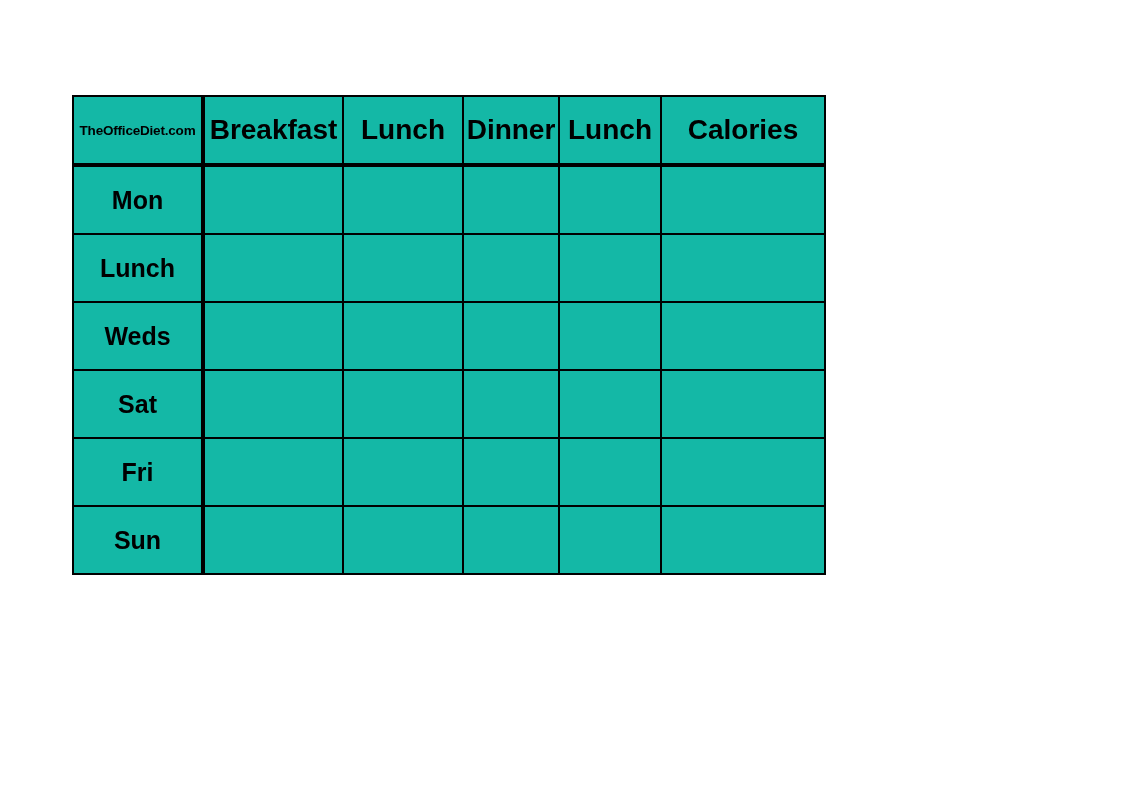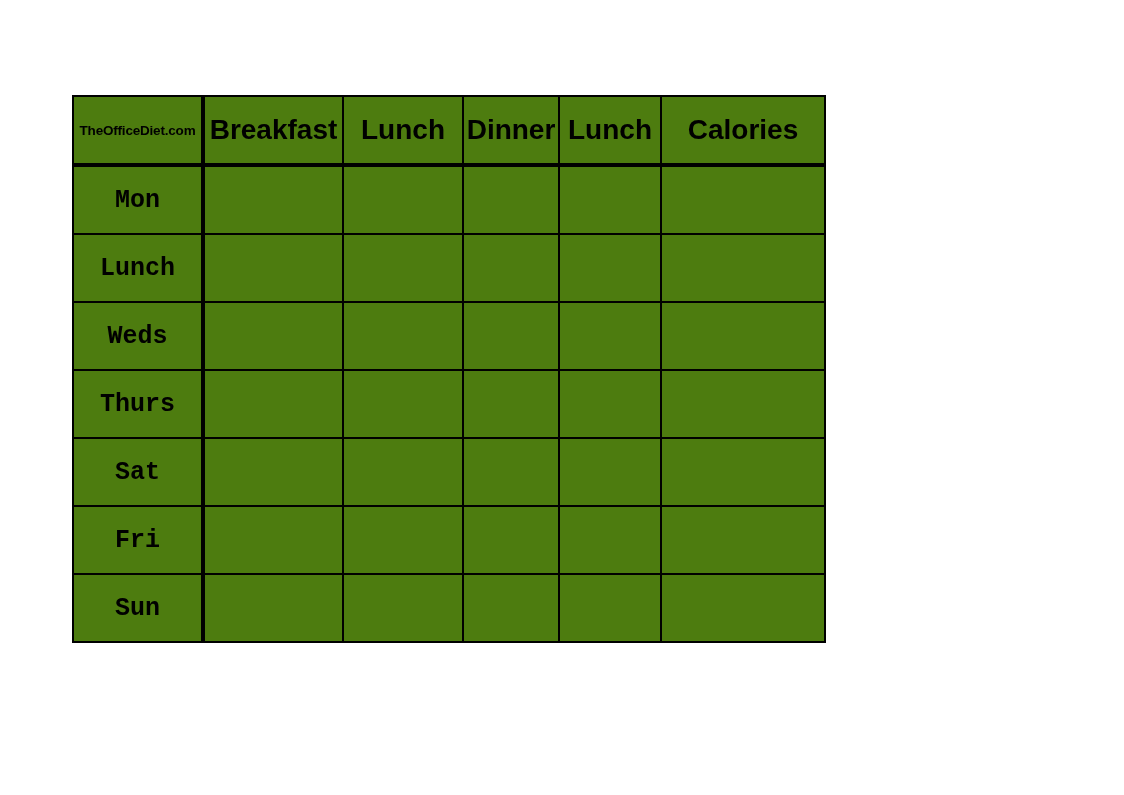--- a/index.html
+++ b/index.html
@@ -29,21 +29,21 @@
     border-collapse: collapse;
     table-layout: fixed;
     width: 752px;
     background: #ffffff;
   }
   table.tracker td,
   table.tracker th {
     border: 2px solid #000000;
     padding: 0;
     margin: 0;
-    background: #4d7c0f;
+    background: #14b8a6;
   }
   
   col.c-day      { width: 130px; }
   col.c-break    { width: 140px; }
   col.c-lunch    { width: 120px; }
   col.c-dinner   { width: 96px; }
   col.c-snacks   { width: 102px; }
   col.c-calories { width: 164px; }
 
   
@@ -70,21 +70,20 @@
     white-space: nowrap;
   }
   
   tr.body-row td {
     height: 66px;
   }
   tr.body-row td.day-cell {
     border-right: 4px solid #000000;
     text-align: center;
     vertical-align: middle;
-    font-family: Liberation Mono, monospace;
   }
   .day-text {
     font-size: 25px;
     font-weight: bold;
     line-height: 1;
   }
   td.entry-cell {
     text-align: left;
     vertical-align: top;
   }
@@ -188,40 +187,20 @@
               <span class="entry-text"></span>
             </td>
           <td class="entry-cell">
               <span class="entry-text"></span>
             </td>
           <td class="entry-cell">
               <span class="entry-text"></span>
             </td>
         </tr>
 
-        <tr class="body-row">
-          <td class="day-cell">
-            <span class="day-text">Thurs</span>
-          </td>
-          <td class="entry-cell">
-              <span class="entry-text"></span>
-            </td>
-          <td class="entry-cell">
-              <span class="entry-text"></span>
-            </td>
-          <td class="entry-cell">
-              <span class="entry-text"></span>
-            </td>
-          <td class="entry-cell">
-              <span class="entry-text"></span>
-            </td>
-          <td class="entry-cell">
-              <span class="entry-text"></span>
-            </td>
-        </tr>
 
         <tr class="body-row">
           <td class="day-cell">
             <span class="day-text">Sat</span>
           </td>
           <td class="entry-cell">
               <span class="entry-text"></span>
             </td>
           <td class="entry-cell">
               <span class="entry-text"></span>

